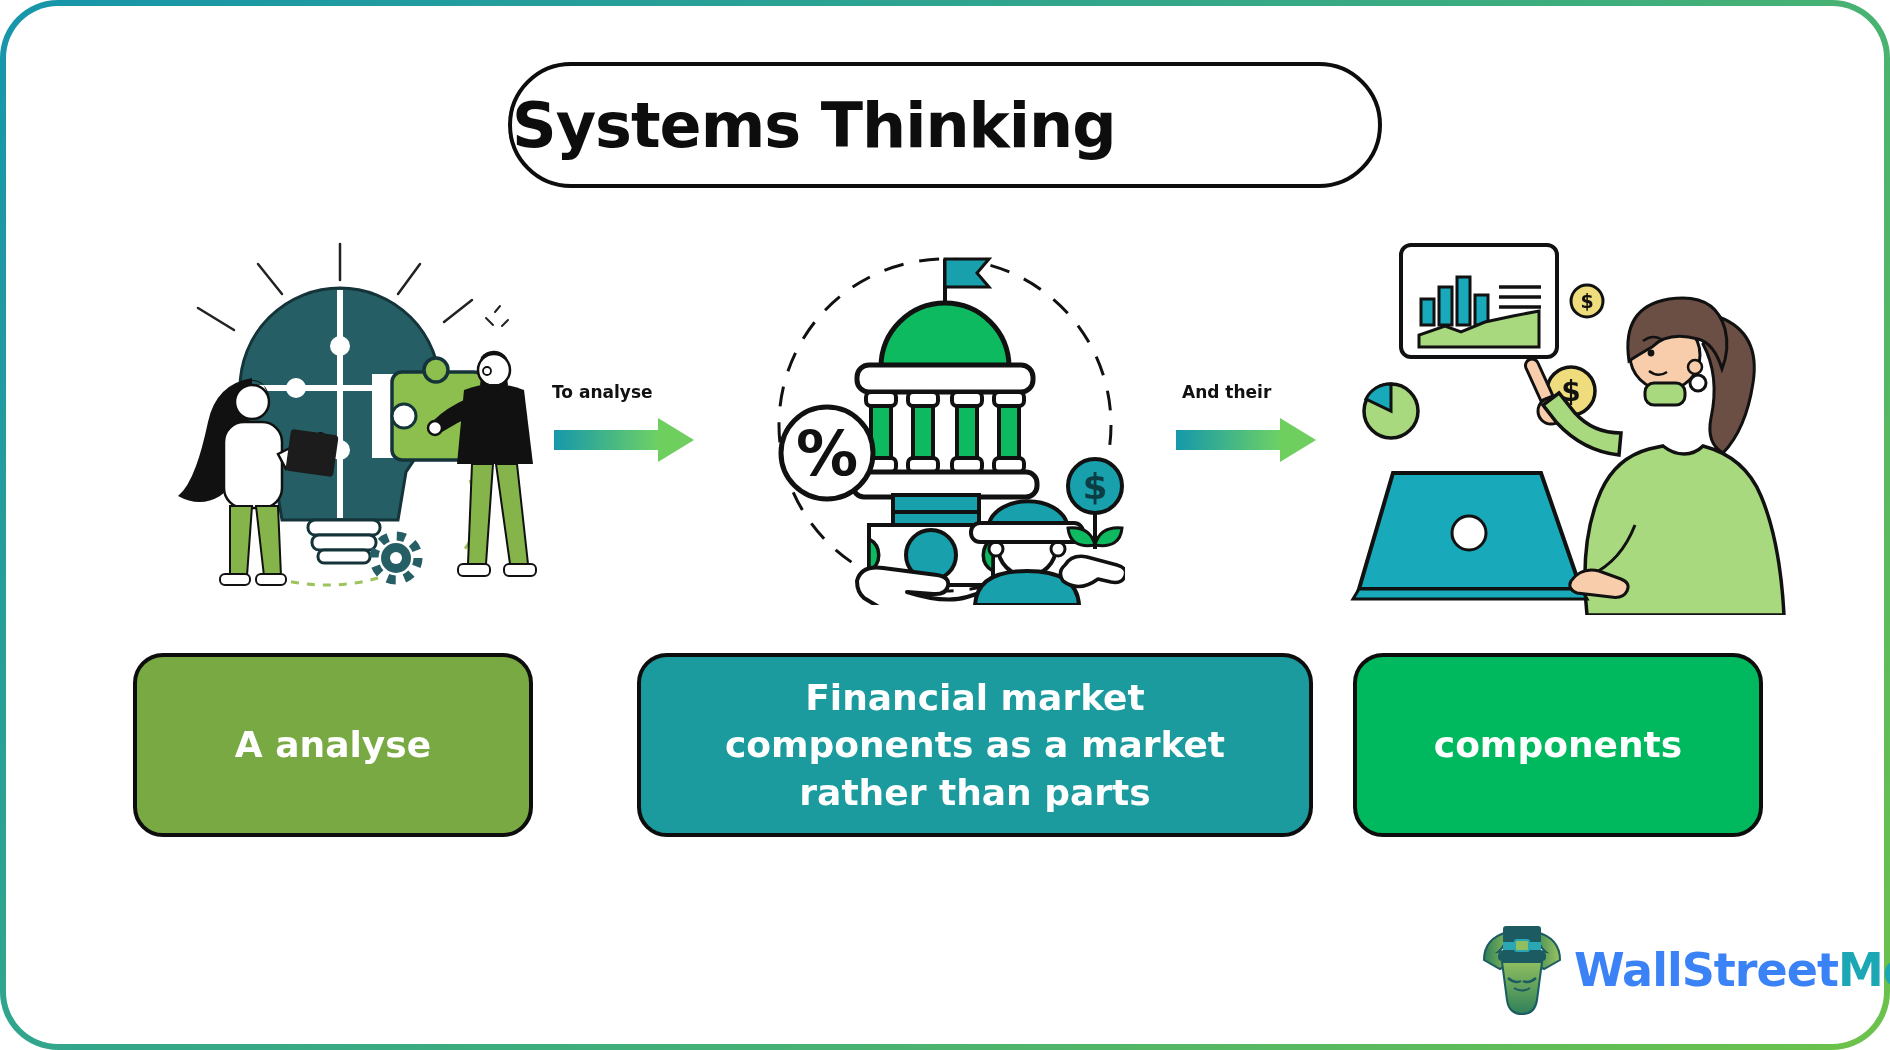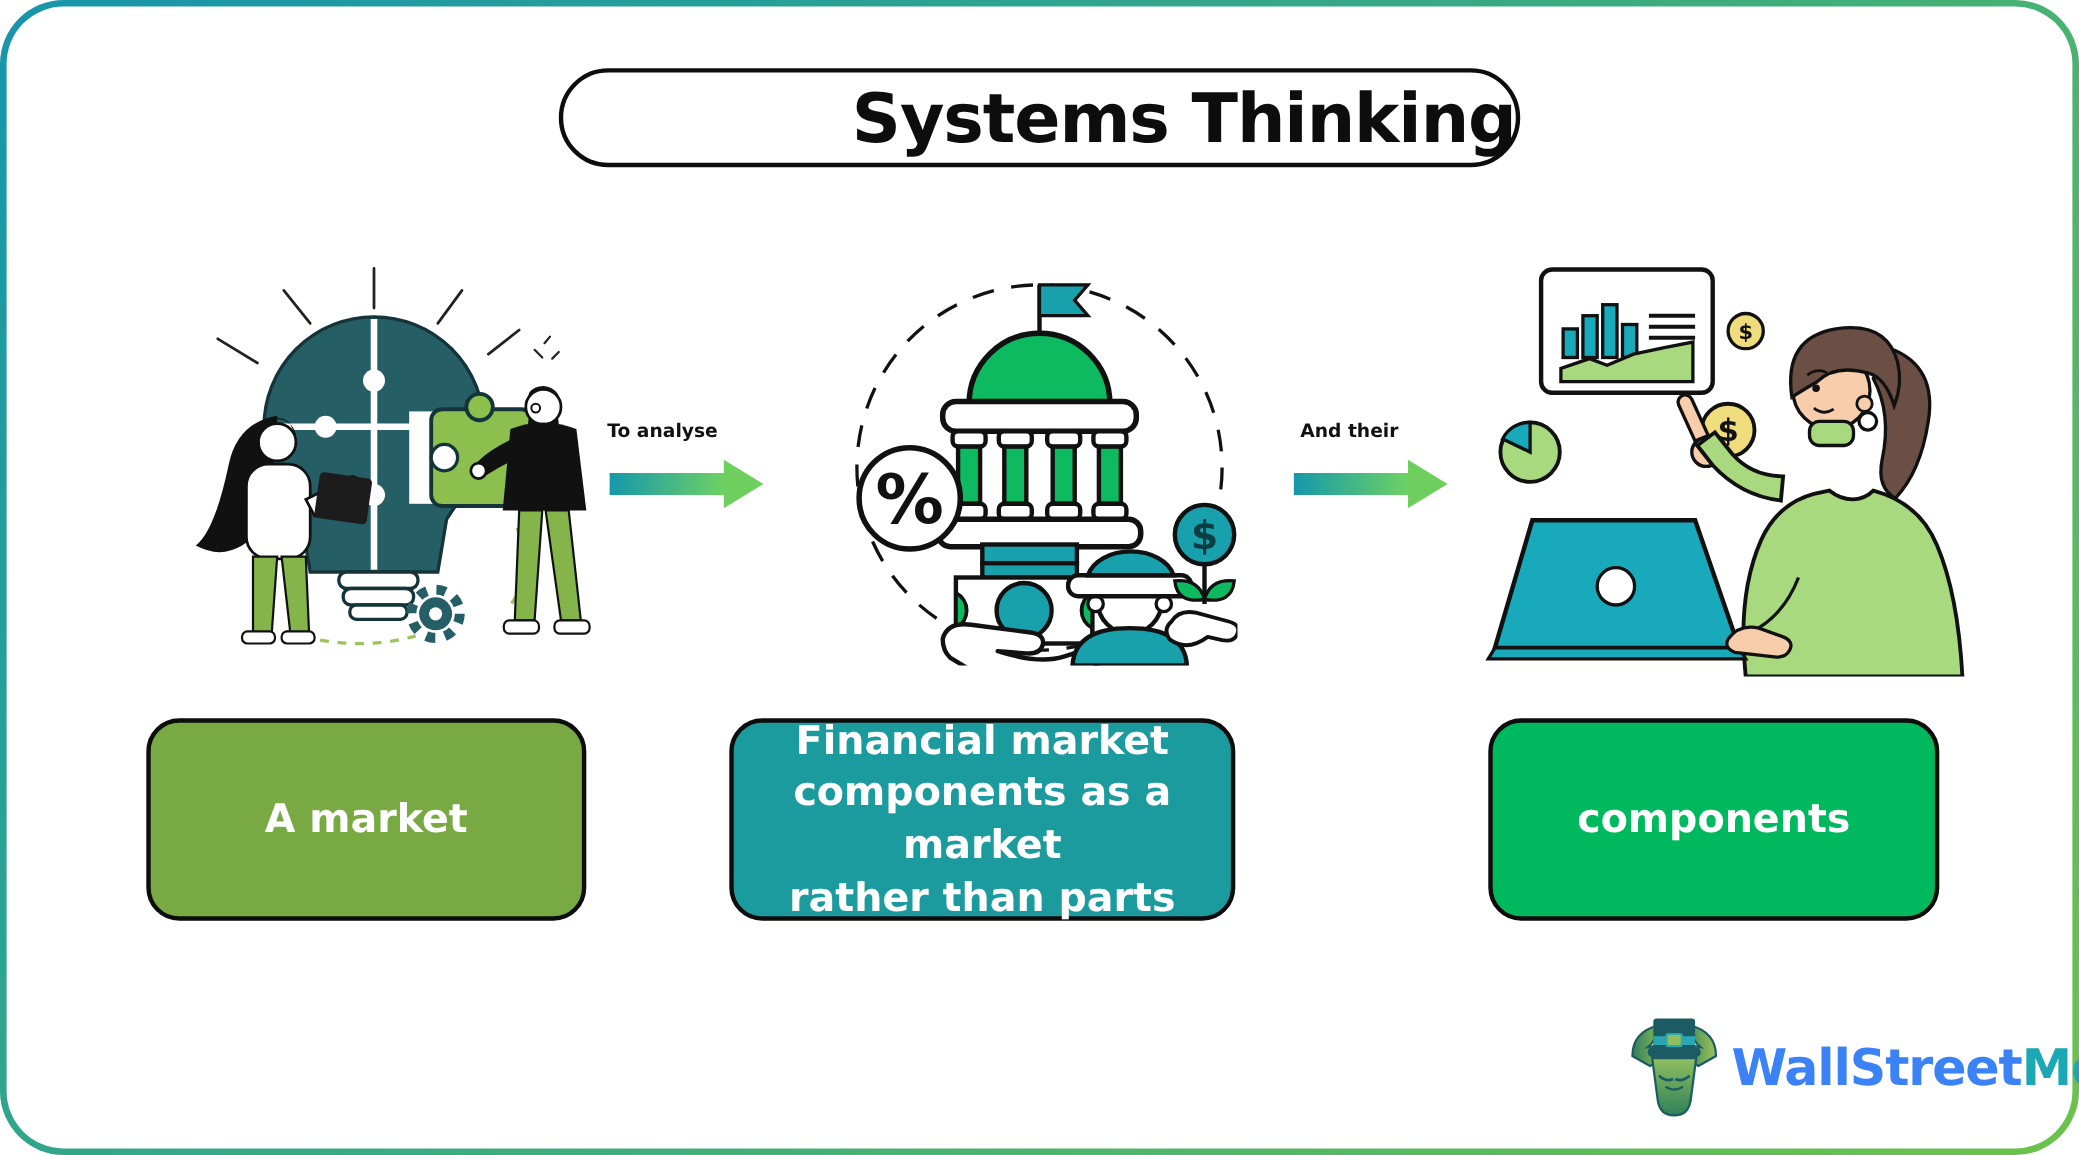--- a/index.html
+++ b/index.html
@@ -3,42 +3,42 @@
 <meta charset="utf-8">
 <style>
   * { margin:0; padding:0; box-sizing:border-box; }
   html,body { width:1890px; height:1050px; background:#fff; font-family:"DejaVu Sans","Liberation Sans",sans-serif; overflow:hidden; }
   #canvas { position:relative; width:1890px; height:1050px; background:#fff; }
 
   .frame { position:absolute; inset:0; border-radius:58px;
            background:linear-gradient(135deg,#1795ab 0%,#3fae7c 55%,#6cc24a 100%); }
   .frame-inner { position:absolute; inset:6px; border-radius:52px; background:#fff; }
 
-  .title-pill { position:absolute; left:508px; top:62px; width:874px; height:90px;
+  .title-pill { position:absolute; left:508px; top:62px; width:874px; height:126px;
                 border:4px solid #0d0d0d; border-radius:63px; background:#fff;
-                display:flex; align-items:center; justify-content:flex-end; }
+                display:flex; align-items:center; justify-content:flex-start; }
   .title-pill span { font-size:62px; font-weight:bold; color:#0d0d0d; letter-spacing:-1px; white-space:nowrap; }
 
   .conn-label { position:absolute; font-size:17px; font-weight:bold; color:#111; white-space:nowrap; }
   .conn-label.one { left:552px; top:382px; }
   .conn-label.two { left:1182px; top:382px; }
   .conn-arrow { position:absolute; width:140px; height:44px; }
   .conn-arrow.one { left:554px; top:418px; }
   .conn-arrow.two { left:1176px; top:418px; }
 
   .illus { position:absolute; }
   .illus.left   { left:140px; top:228px; width:400px; height:360px; }
   .illus.middle { left:765px; top:245px; width:360px; height:360px; }
   .illus.right  { left:1335px; top:195px; width:460px; height:420px; }
 
   .def-box { position:absolute; top:653px; height:184px; border:4px solid #0d0d0d; border-radius:30px;
              display:flex; flex-direction:column; align-items:center; justify-content:center;
              color:#fff; font-weight:bold; font-size:36px; line-height:1.32; text-align:center; }
   .def-box.b1 { left:133px; width:400px; }
-  .def-box.b2 { left:663px; width:460px; }
+  .def-box.b2 { left:637px; width:676px; }
   .def-box.b3 { left:1353px; width:410px; }
 
   .logo { position:absolute; left:1478px; top:922px; height:96px; display:flex; align-items:center; }
   .logo svg { width:88px; height:96px; }
   .logo-text { font-size:46px; font-weight:bold; letter-spacing:-1px; margin-left:8px; white-space:nowrap; }
   .logo-first  { color:#3b82f6; }
   .logo-second { color:#1ba7b3; }
 </style>
 </head>
 <body>
@@ -265,21 +265,21 @@
       <polygon points="58,278 206,278 246,394 24,394" fill="#18a9bb" stroke="#111" stroke-width="4"></polygon>
       <circle cx="134" cy="338" r="17" fill="#fff" stroke="#111" stroke-width="3"></circle>
       <path d="M24 394 h222 l6 10 h-234 z" fill="#18a9bb" stroke="#111" stroke-width="3"></path>
     </g>
     <g>
       <path d="M236 386 q10 -14 28 -10 l22 8 q10 4 6 12 q-4 8 -16 6 l-34 -4 q-10 -4 -6 -12 z" fill="#f7cdab" stroke="#111" stroke-width="3"></path>
     </g>
   </svg>
 
   <div class="def-box b1" style="background: rgb(121, 169, 67);">
-    <div>A market</div>
+    <div>A analyse</div>
   </div>
   <div class="def-box b2" style="background: rgb(27, 155, 158);">
     <div>Financial market</div>
     <div>components as a market</div>
     <div>rather than parts</div>
   </div>
   <div class="def-box b3" style="background: rgb(0, 185, 94);">
     <div>components</div>
   </div>
 

